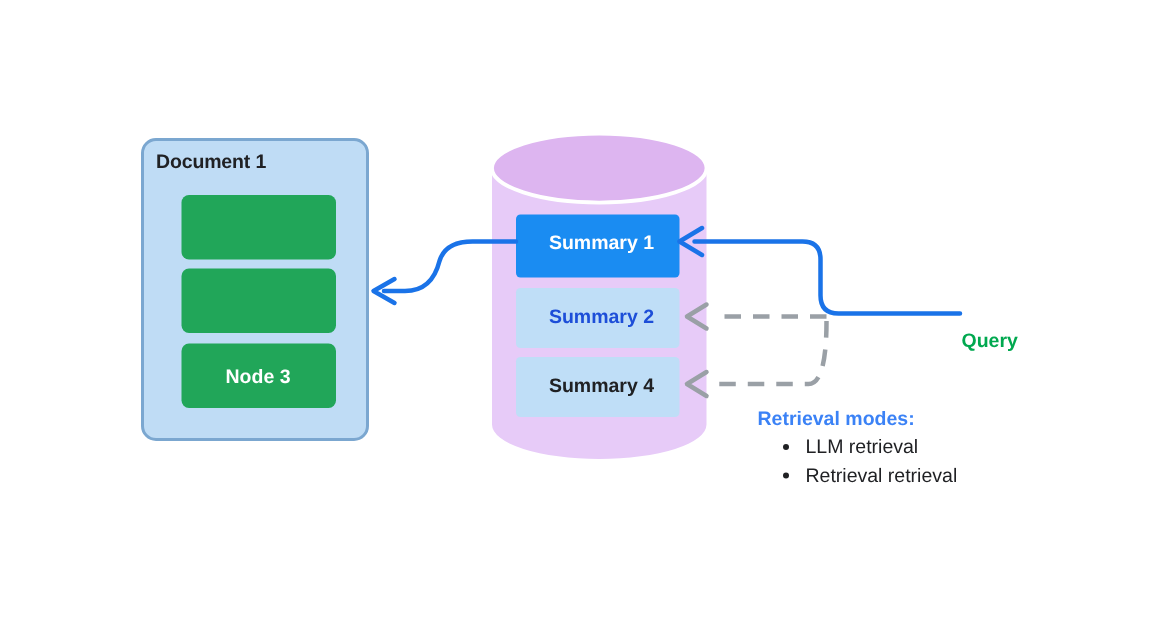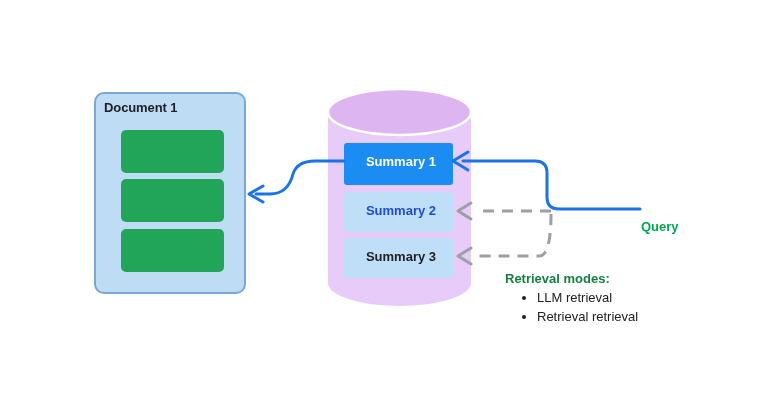--- a/index.html
+++ b/index.html
@@ -75,21 +75,21 @@
     font-weight: bold;
     color: #00a84f;
     margin-top: 15px;
   }
 
   #retrieval-modes-title {
     left: 505px;
     top: 271px;
     font-size: 13px;
     font-weight: bold;
-    color: #15803d;
+    color: #3b82f6;
   }
 
   #retrieval-modes-list {
     position: absolute;
     left: 505px;
     top: 288px;
     margin: 0;
     padding: 0 0 0 22px;
     list-style: disc;
     font-size: 13px;
@@ -143,24 +143,25 @@
 
     <g>
       <path d="M 551 214 Q 551 256 539 256 L 478 256" fill="none" stroke="#9aa0a6" stroke-width="3" stroke-dasharray="11 8" stroke-linecap="butt"></path>
       <path d="M 471 248 L 458 256 L 471 264" fill="none" stroke="#9aa0a6" stroke-width="3" stroke-linecap="round" stroke-linejoin="round"></path>
     </g>
 
   </svg>
 
   <div class="label" id="document-title">Document 1</div>
 
+  <div class="label node-label" id="node-label-3">Node 3</div>
 
   <div class="label summary-label" id="summary-label-1">Summary 1</div>
   <div class="label summary-label" id="summary-label-2">Summary 2</div>
-  <div class="label summary-label" id="summary-label-3">Summary 3</div>
+  <div class="label summary-label" id="summary-label-3">Summary 4</div>
 
   <div class="label" id="query-label">Query</div>
 
   <div class="label" id="retrieval-modes-title">Retrieval modes:</div>
 
   <ul id="retrieval-modes-list">
     <li>LLM retrieval</li>
     <li>Retrieval retrieval</li>
   </ul>
 

